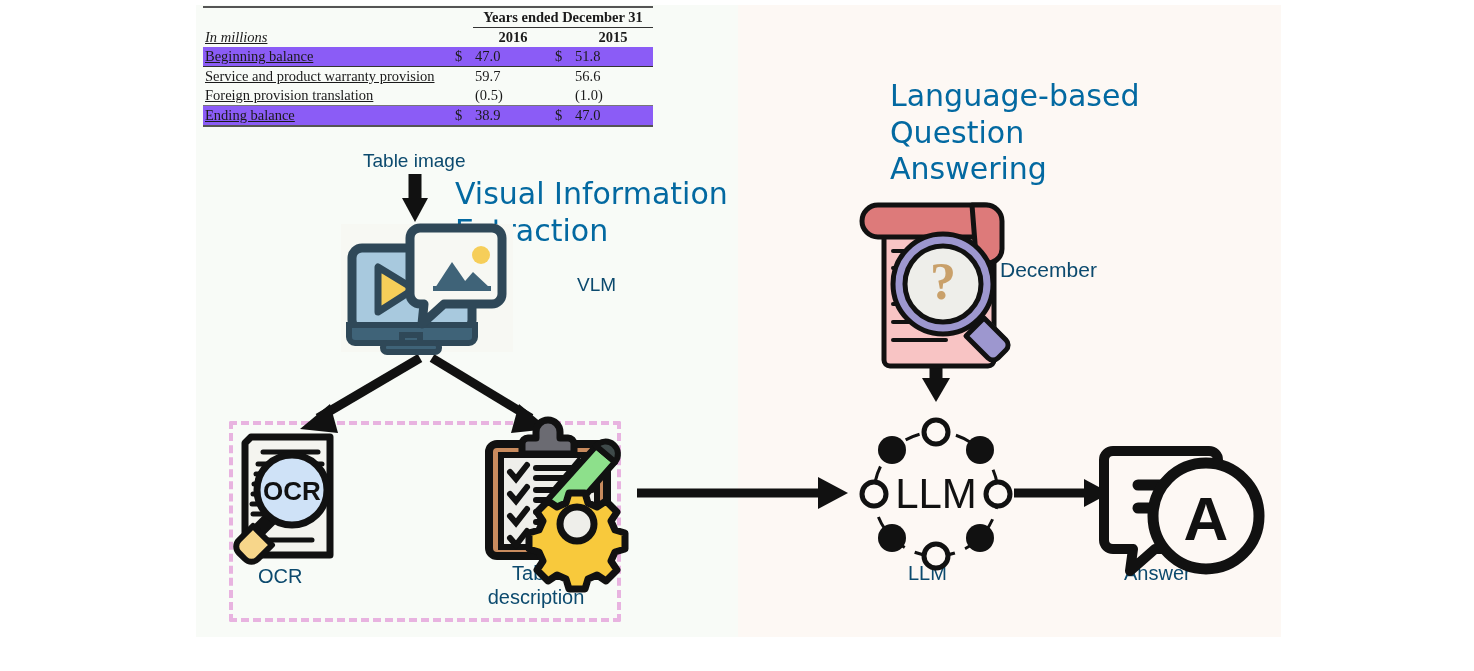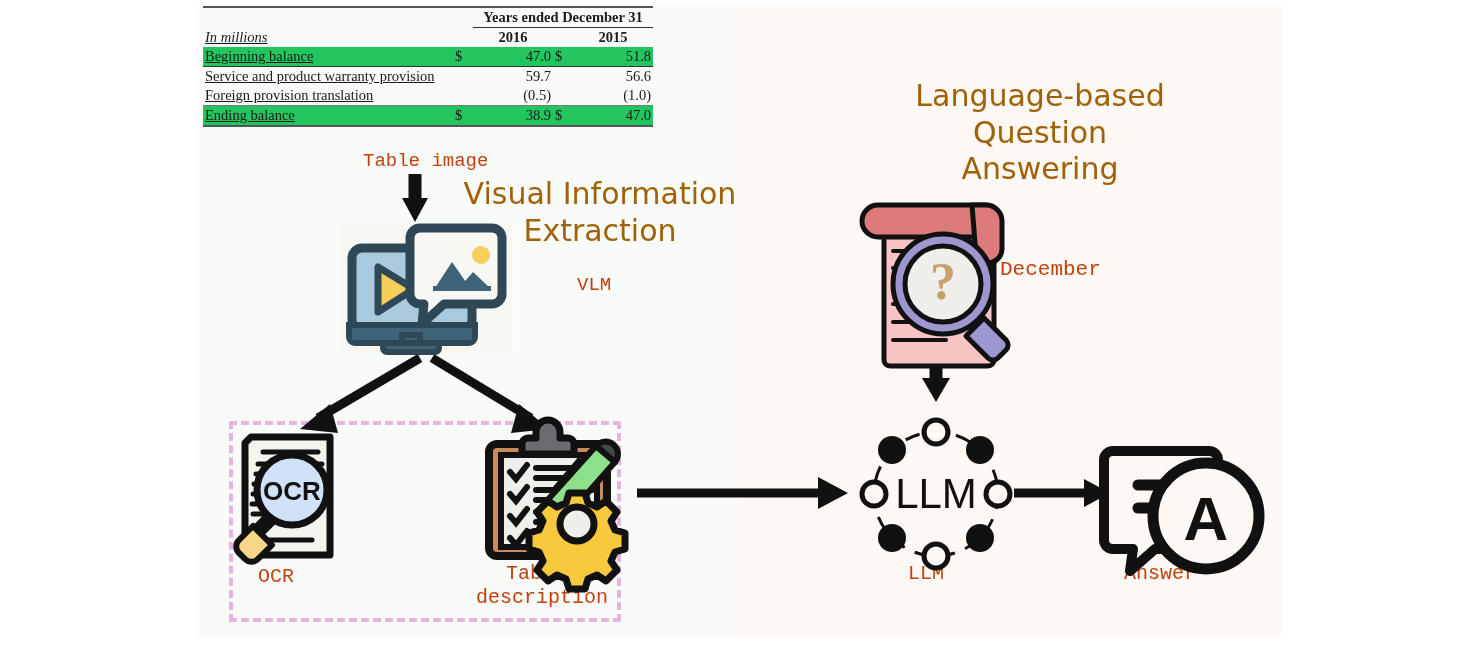--- a/index.html
+++ b/index.html
@@ -15,32 +15,32 @@
 
   
   #table-wrap{position:absolute;left:203px;top:6px;width:450px;}
   table.fin{border-collapse:collapse;width:450px;
             font-family:"Liberation Serif","DejaVu Serif",serif;font-size:14.5px;color:#1a1a1a;}
   table.fin td,table.fin th{padding:1px 2px;}
   .rule-top{border-top:2.5px solid #555;}
   .hdr-years{text-align:center;font-weight:bold;font-size:14.5px;border-bottom:1.2px solid #333;}
   .hdr-year{text-align:center;font-weight:bold;}
   .inmillions{font-style:italic;}
-  .row-shade{background:#22c55e;}
+  .row-shade{background:#8b5cf6;}
   .cell-label{text-align:left;white-space:nowrap;padding-left:3px;text-decoration:underline;}
   .cell-cur{text-align:left;width:16px;padding-left:8px;}
-  .cell-num{text-align:right;padding-right:16px;width:76px;}
+  .cell-num{padding-right:16px;width:76px;}
   .thick-under td{border-bottom:1.6px solid #333;}
   .thin-under td{border-bottom:1px solid #777;}
   .dbl-bottom{border-bottom:2.5px solid #555;}
 
   
-  .hand{font-family:Liberation Mono, monospace;color:#c2410c;position:absolute;white-space:nowrap;}
-  .redhead{position:absolute;color:#a16207;font-family:"DejaVu Sans",sans-serif;
-           font-size:30px;line-height:1.22;text-align:center;white-space:pre-line;}
+  .hand{font-family:Liberation Sans, sans-serif;color:#0c4a6e;position:absolute;white-space:nowrap;}
+  .redhead{position:absolute;color:#0369a1;font-family:"DejaVu Sans",sans-serif;
+           font-size:30px;line-height:1.22;text-align:left;white-space:pre-line;}
 
   #label-table-image{left:363px;top:150px;font-size:19px;}
   #label-vlm{left:539px;top:274px;font-size:19px;margin-left:38px;}
   #label-ocr{left:258px;top:565px;font-size:20px;}
   #label-table-desc{left:476px;top:562px;font-size:20px;line-height:1.18;text-align:center;
                     white-space:pre-line;width:120px;}
   #label-question{left:1000px;top:258px;font-size:21px;}
   #label-llm{left:908px;top:562px;font-size:20px;}
   #label-answer{left:1124px;top:562px;font-size:20px;}
 

